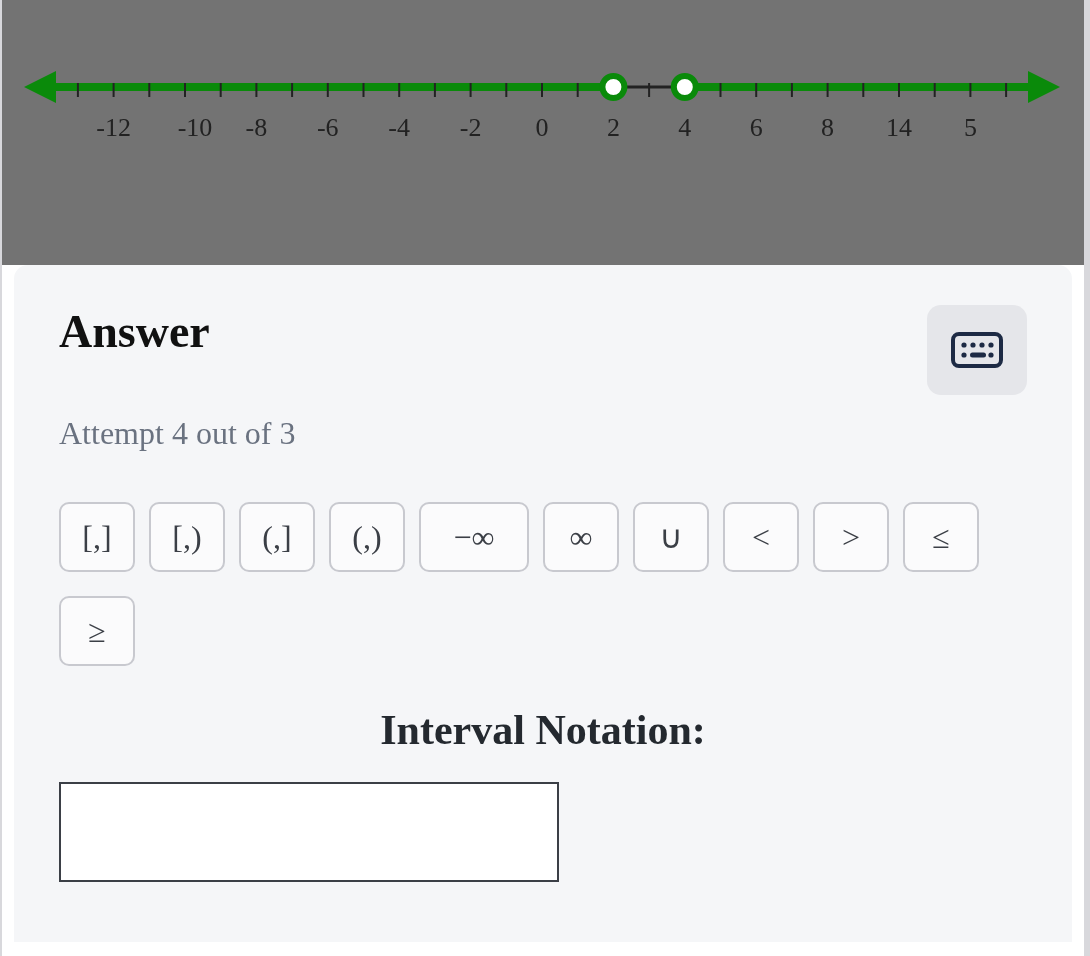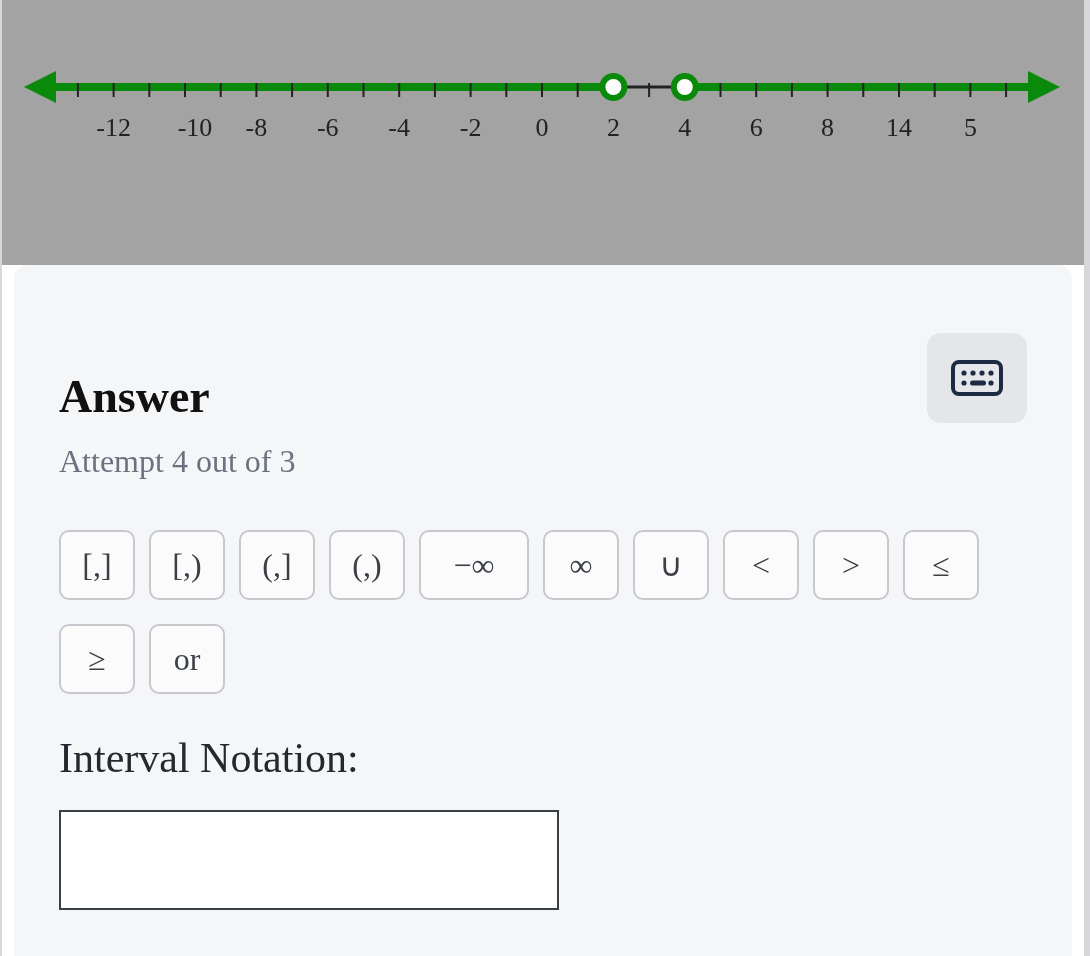--- a/index.html
+++ b/index.html
@@ -12,21 +12,21 @@
   }
   .outer {
     border-left: 2px solid #d8d8dc;
     border-right: 6px solid #d8d8dc;
     min-height: 956px;
     width: 1090px;
     position: relative;
   }
   .numberline-area {
     padding: 40px 8px 30px 20px;
-    background: #a3a3a3;
+    background: #737373;
     height: 265px;
   }
   .numberline {
     position: relative;
     margin-top: 25px;
     height: 80px;
   }
   svg.nl { display:block; }
   .tick-label {
     position: absolute;
@@ -39,22 +39,21 @@
   .answer-panel {
     background: #f5f6f8;
     border-radius: 14px 14px 0 0;
     margin: 0 12px;
     padding: 40px 45px 60px 45px;
     position: relative;
   }
   .answer-header {
     display: flex;
     justify-content: space-between;
-    align-items: flex-end;
-    margin-top: 28px;
+    align-items: flex-start;
   }
   .answer-title {
     font-size: 46px;
     font-weight: 700;
     margin: 0;
     color: #111;
   }
   .keypad-btn {
     width: 100px;
     height: 90px;
@@ -92,21 +91,22 @@
     color: #3b3f46;
     cursor: pointer;
     font-family: Georgia, serif;
   }
   .sym-btn.wide { min-width: 110px; }
   .section-label {
     font-size: 42px;
     color: #24292f;
     margin-top: 40px;
     margin-bottom: 28px;
-    font-weight: 400;
+    font-weight: 700;
+    text-align: center;
   }
   .input-box {
     width: 500px;
     height: 100px;
     border: 2px solid #3b3f46;
     background: #fff;
     font-size: 32px;
     padding: 10px 14px;
     font-family: Georgia, serif;
   }
@@ -205,20 +205,19 @@
       <div class="sym-btn">(,)</div>
       <div class="sym-btn wide">−∞</div>
       <div class="sym-btn">∞</div>
       <div class="sym-btn">∪</div>
       <div class="sym-btn">&lt;</div>
       <div class="sym-btn">&gt;</div>
       <div class="sym-btn">≤</div>
     </div>
     <div class="btn-row">
       <div class="sym-btn">≥</div>
-      <div class="sym-btn">or</div>
     </div>
 
     <div class="section-label">Interval Notation:</div>
     <input type="text" class="input-box" value="" style="">
   </div>
 
 </div>
 
 </body></html>

